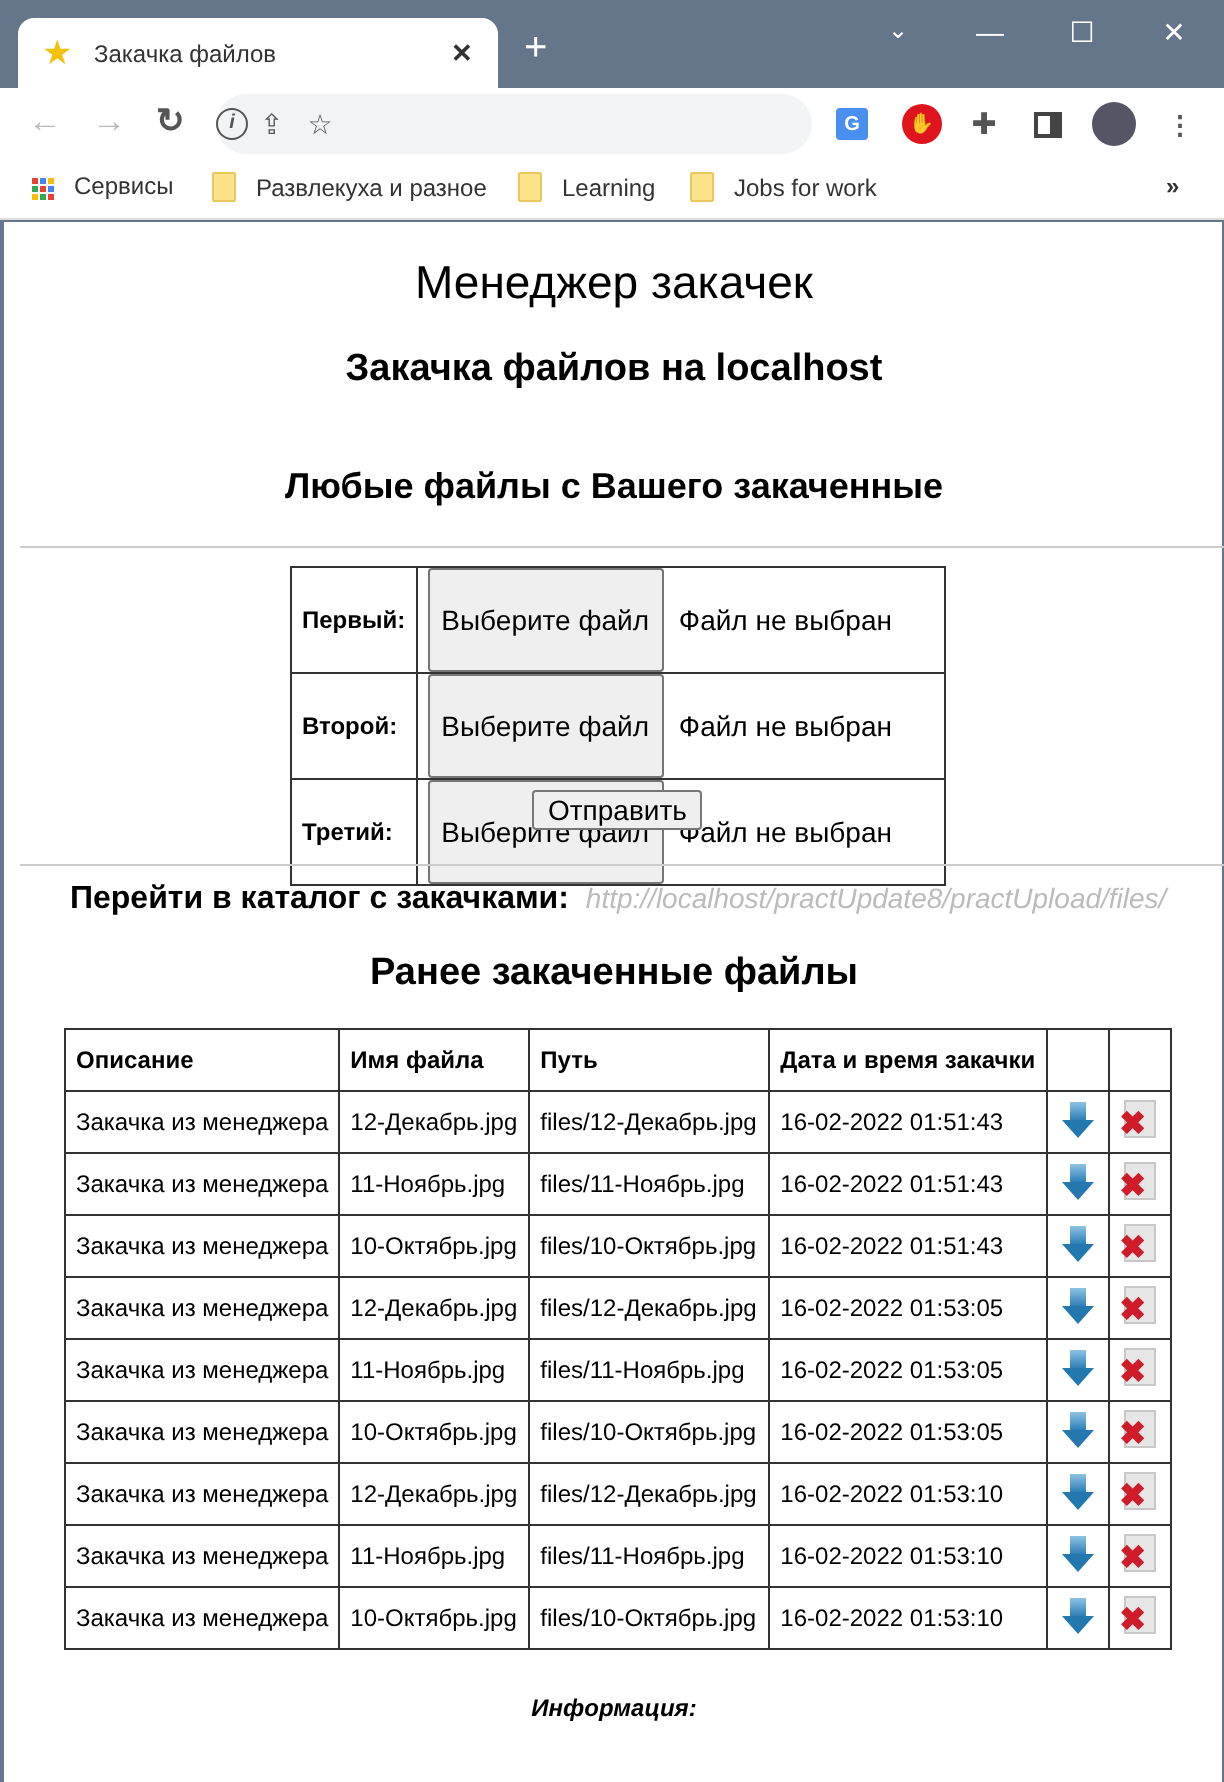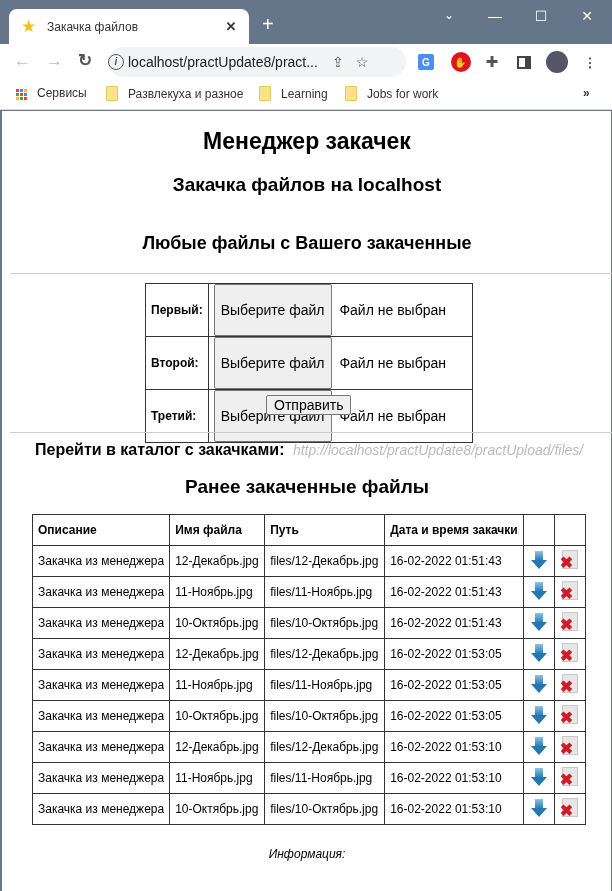--- a/index.html
+++ b/index.html
@@ -18,21 +18,21 @@
 .omnibox .info{width:16px;height:16px;border:1.5px solid #555;border-radius:50%;font-size:10px;text-align:center;line-height:13px;color:#555;font-weight:bold}
 .omnibox .url{font-size:14px;color:#202124;margin-left:10px;width:192px;white-space:nowrap;overflow:hidden}
 .omnibox .share,.omnibox .bm{font-size:14px;color:#555;margin-left:12px}
 .ext{position:absolute;top:8px;width:20px;height:20px;display:flex;align-items:center;justify-content:center;font-size:13px}
 .bookmarks{position:absolute;left:0;top:80px;width:612px;height:30px;background:#fff;border-bottom:1px solid #ddd}
 .bm-item{position:absolute;top:6px;display:flex;align-items:flex-end;font-size:12px;color:#333}
 .folder{width:12px;height:15px;background:#fce28a;border:1px solid #e8c660;border-radius:1px;margin-right:10px}
 .apps{display:grid;grid-template-columns:repeat(3,3px);gap:1px;margin-right:10px}
 .apps span{width:3px;height:3px}
 .page{position:absolute;left:1px;top:111px;width:610px;height:780px;background:#fff;border-left:1px solid #65758a}
-h1{position:absolute;left:0;width:610px;text-align:center;font-size:23px;font-weight:bold;top:17px;color:#000}
+h1{position:absolute;left:0;width:610px;text-align:center;font-size:23px;font-weight:normal;top:17px;color:#000}
 h2{position:absolute;left:0;width:610px;text-align:center;font-size:19px;font-weight:bold;top:63px;color:#000}
 h3{position:absolute;left:0;width:610px;text-align:center;font-size:18px;font-weight:bold;top:122px;color:#000}
 .hr{position:absolute;left:8px;width:602px;height:1px;background:#ccc}
 .upload{position:absolute;left:143px;top:172px;border-collapse:collapse}
 .upload td{border:1px solid #333;height:32px;padding:0 5px;font-size:14px;vertical-align:middle}
 .upload td.lbl{font-size:12px;font-weight:bold;width:62px}
 .upload td.fld{width:264px}
 .fbtn{display:inline-block;background:#efefef;border:1px solid #767676;border-radius:2px;padding:17px 6px;font-size:14px;color:#000;font-family:"Liberation Sans",sans-serif}
 .fstatus{font-size:14px;margin-left:4px}
 .submit{position:absolute;left:264px;top:284px;background:#efefef;border:1px solid #767676;border-radius:2px;padding:1px 7px;font-size:14px;font-family:"Liberation Sans",sans-serif;color:#000}
@@ -66,21 +66,20 @@
     <div class="winctl" style="left:526px">☐</div>
     <div class="winctl" style="left:572px">✕</div>
   </div>
 
   <div class="toolbar">
     <span class="navbtn" style="left:14px">←</span>
     <span class="navbtn" style="left:46px">→</span>
     <span class="navbtn" style="left:78px;color:#555;font-weight:bold">↻</span>
     <div class="omnibox">
       <span class="info">i</span>
-      <span class="url">localhost/practUpdate8/pract...</span>
       <span class="share">⇪</span>
       <span class="bm">☆</span>
     </div>
     <div class="ext" style="left:418px;background:#4a8ef0;color:#fff;font-size:10px;font-weight:bold;border-radius:2px;width:16px;height:16px;top:10px">G</div>
     <div class="ext" style="left:451px;background:#e0141e;border-radius:50%;color:#fff;font-size:10px">✋</div>
     <div class="ext" style="left:482px;color:#555;font-size:15px">✚</div>
     <div class="ext" style="left:514px">
         <span style="display:block;width:14px;height:13px;border:2px solid #444;border-right-width:6px"></span>
       </div>
     <div class="ext" style="left:546px;background:#556;border-radius:50%;width:22px;height:22px;top:7px"></div>
@@ -239,15 +238,15 @@
             <td>Закачка из менеджера</td>
             <td>10-Октябрь.jpg</td>
             <td>files/10-Октябрь.jpg</td>
             <td>16-02-2022 01:53:10</td>
             <td class="icon"><span class="dl"></span></td>
             <td class="icon"><span class="del"><span>✖</span></span></td>
           </tr>
         </tbody>
     </table>
 
-    <div class="info" style="top:736px;font-weight:normal">Информация:</div>
+    <div class="info" style="top:736px;font-weight:bold">Информация:</div>
   </div>
 </div>
 
 </body></html>

